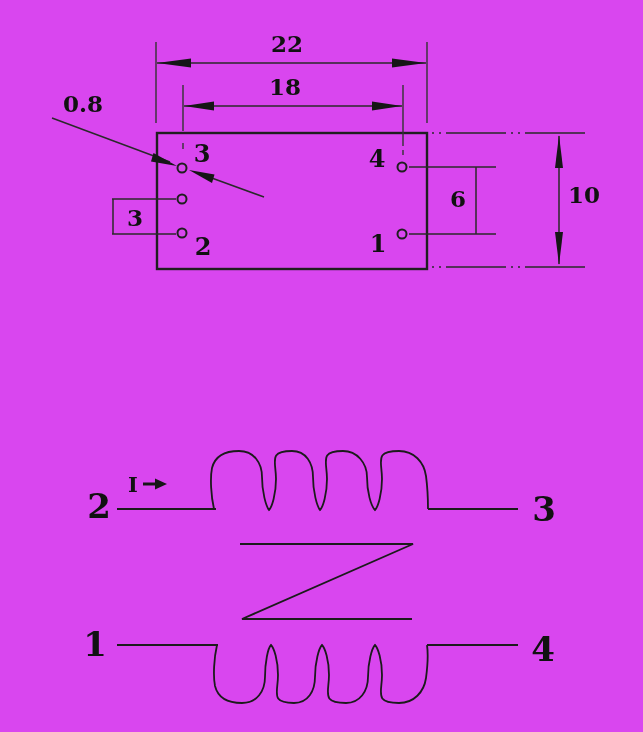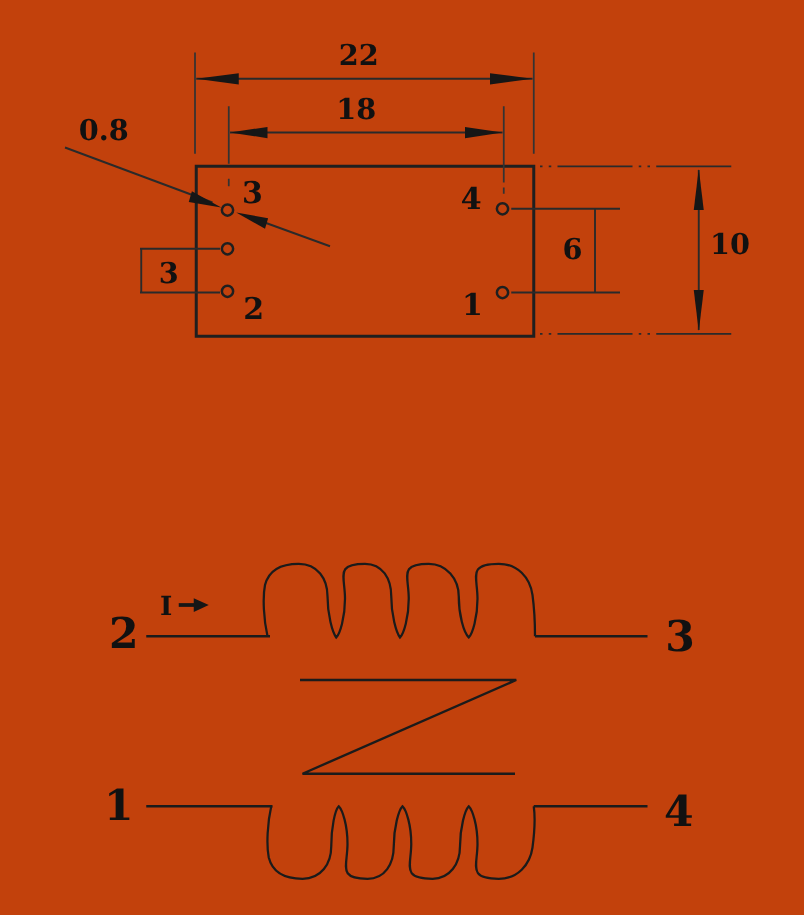--- a/index.html
+++ b/index.html
@@ -1,17 +1,17 @@
 <!DOCTYPE html>
 <html><head>
 <meta charset="utf-8">
 <style>
   html,body{margin:0;padding:0;background:#ffffff;}
   .page{
-    width:643px;height:732px;position:relative;background:#c2410c;
+    width:643px;height:732px;position:relative;background:#d946ef;
     font-family:"DejaVu Serif", serif;overflow:hidden;
   }
   svg{display:block;}
   text{
     font-family:"DejaVu Serif", serif;
     font-weight:bold;
     fill:#111111;
   }
   .dim-text{font-size:23px;}
   .pin-text{font-size:24px;}

